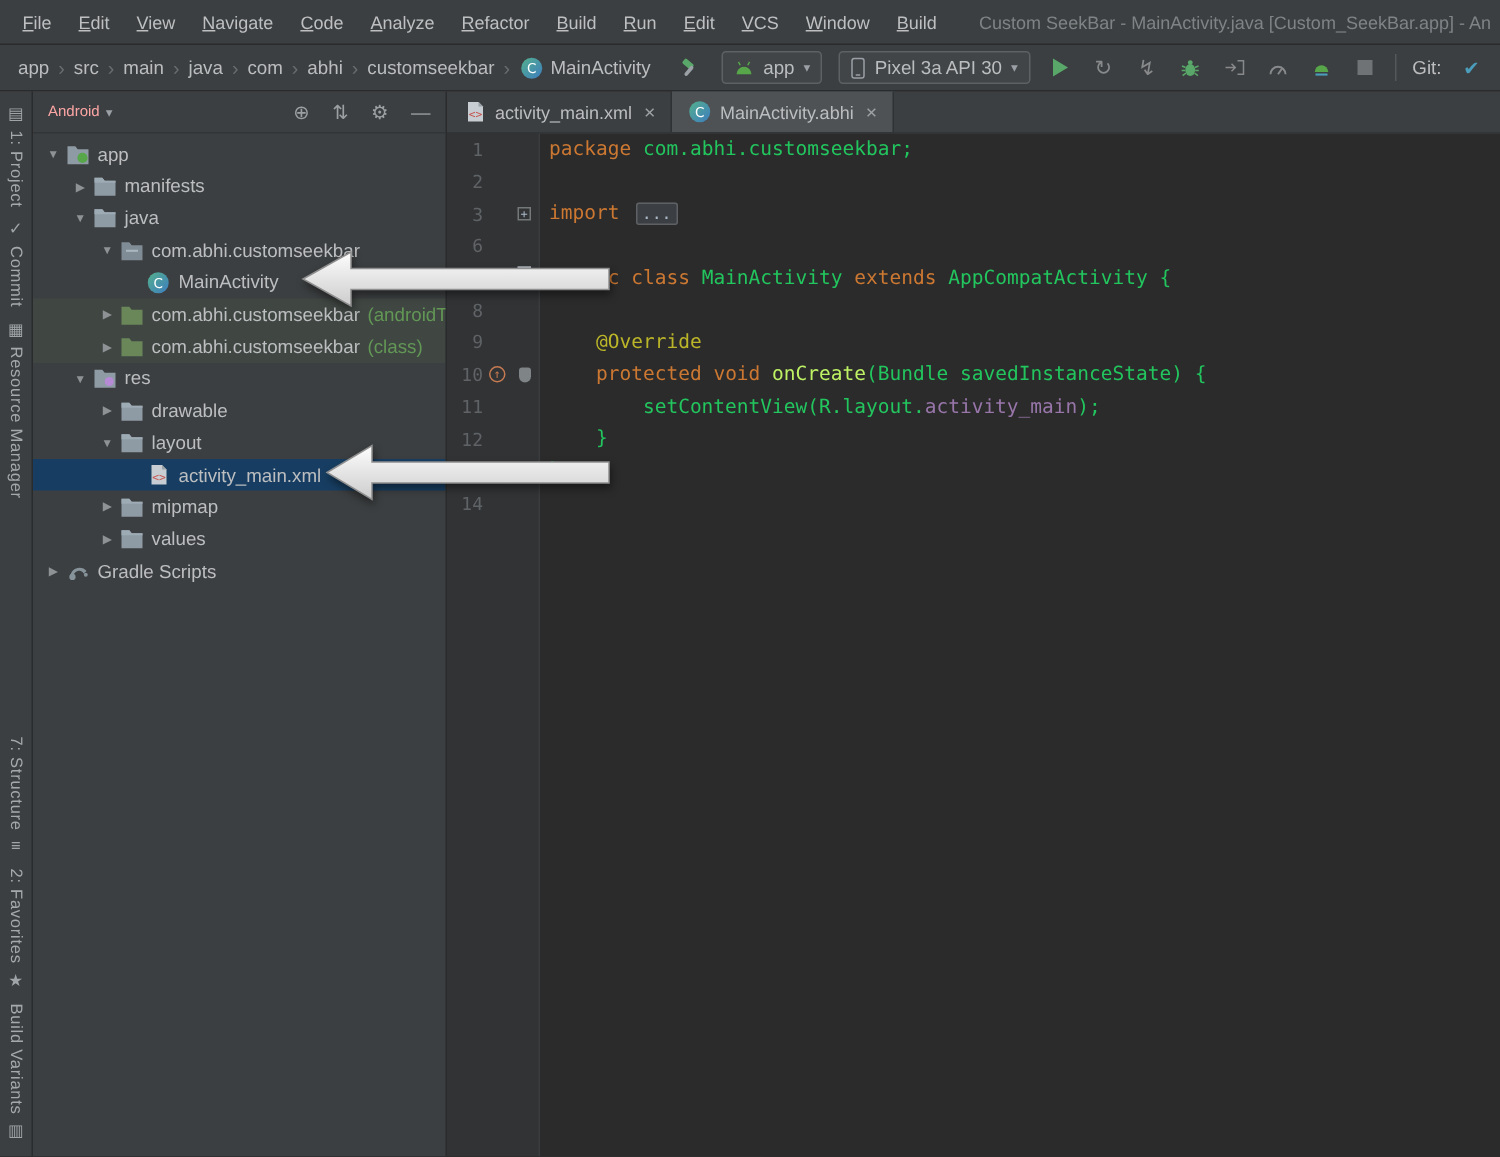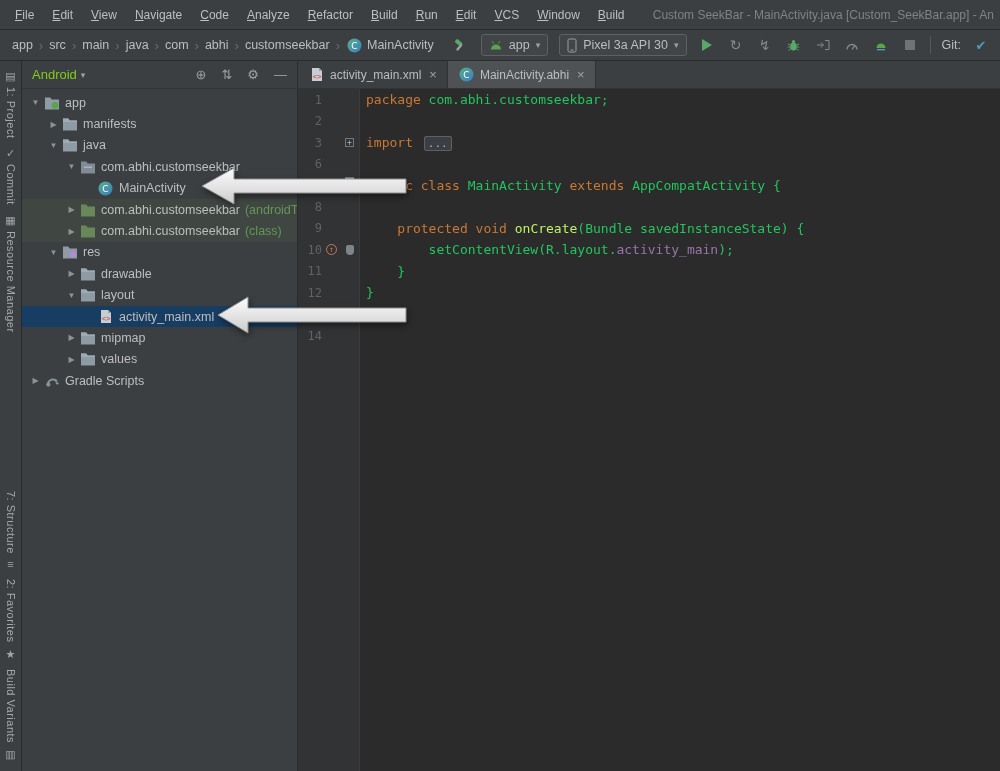--- a/index.html
+++ b/index.html
@@ -39,21 +39,21 @@
   
   .stripe { width:22px; background:#3c3f41; border-right:1px solid #292b2d; position:relative; flex:none; }
   .stripe-btn { display:flex; flex-direction:column; align-items:center; gap:5px; margin:9px 0; cursor:pointer; }
   .stripe-icon { font-size:11px; color:#9fa4a8; line-height:12px; }
   .stripe-label { writing-mode:vertical-rl; font-size:11px; color:#a6a9ac; letter-spacing:.5px; }
   .stripe-bottom { position:absolute; bottom:2px; left:0; right:0; }
 
   
   .panel { width:276px; background:#3c3f41; border-right:1px solid #292b2d; display:flex; flex-direction:column; flex:none; }
   .panel-header { height:28px; flex:none; display:flex; align-items:center; gap:4px; padding:0 10px; border-bottom:1px solid #323537; }
-  .panel-title { font-size:13px; color:#84cc16; cursor:pointer; }
+  .panel-title { font-size:10px; color:#fca5a5; cursor:pointer; }
   .panel-icons { margin-left:auto; display:flex; gap:15px; }
   .phicon { font-size:13px; color:#9ca0a3; cursor:pointer; }
   .tree { flex:1; padding-top:3px; font-size:12.5px; color:#bcbec0; overflow:hidden; }
   .tree-row { height:21.4px; display:flex; align-items:center; white-space:nowrap; cursor:pointer; }
   .tree-row.selected { background:#173e62; }
   .tree-row.testrow { background:rgba(96,128,86,0.13); }
   .tw { width:15px; flex:none; text-align:center; font-size:8px; color:#8e9295; }
   .ticon { width:17px; height:16px; flex:none; margin-right:5px; display:inline-flex; align-items:center; justify-content:center; }
   .tlabel { color:#bcbec0; }
   .suffix { color:#629755; margin-left:5px; }
@@ -519,20 +519,21 @@
               <span class="gfold"></span>
             </div>
           </div>
         <div class="code" id="code">
             <div class="cline"><span class="tok-kw">package</span><span class="tok-pl"> com.abhi.customseekbar;</span></div>
             <div class="cline"></div>
             <div class="cline"><span class="tok-kw">import </span><span class="tok-fold">...</span></div>
             <div class="cline"></div>
             <div class="cline"><span class="tok-kw">public </span><span class="tok-kw">class </span><span class="tok-pl">MainActivity </span><span class="tok-kw">extends </span><span class="tok-pl">AppCompatActivity {</span></div>
             <div class="cline"></div>
+            <div class="cline"><span class="tok-pl">    </span><span class="tok-ann">@Override</span></div>
             <div class="cline"><span class="tok-pl">    </span><span class="tok-kw">protected </span><span class="tok-kw">void </span><span class="tok-mth">onCreate</span><span class="tok-pl">(Bundle savedInstanceState) {</span></div>
             <div class="cline"><span class="tok-pl">        setContentView(R.layout.</span><span class="tok-fld">activity_main</span><span class="tok-pl">);</span></div>
             <div class="cline"><span class="tok-pl">    }</span></div>
             <div class="cline"><span class="tok-pl">}</span></div>
           </div>
       </div>
     </div>
   </div>
 
   <svg class="callout" style="left:198px; top:162px;" width="212" height="50">

